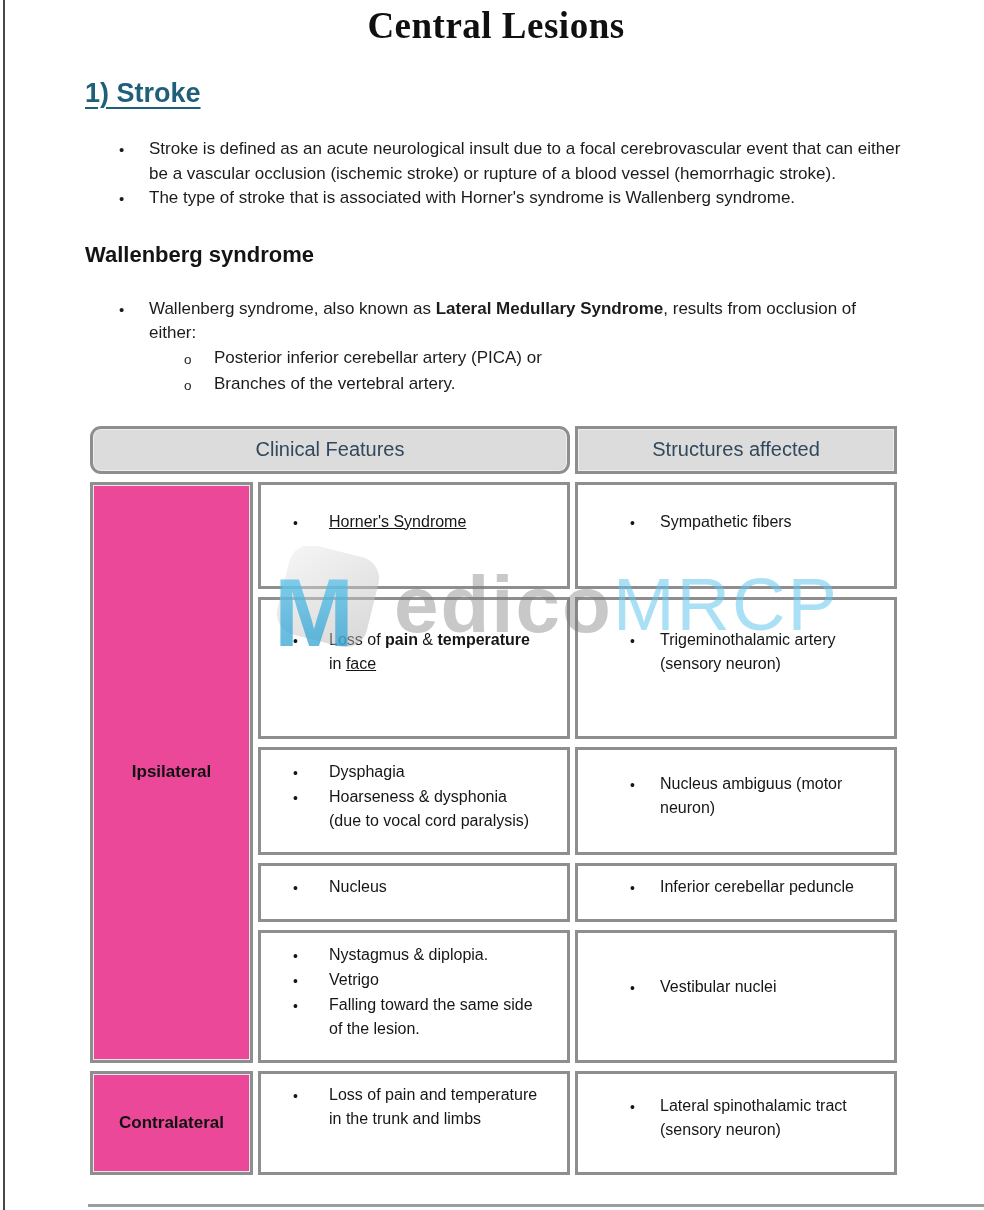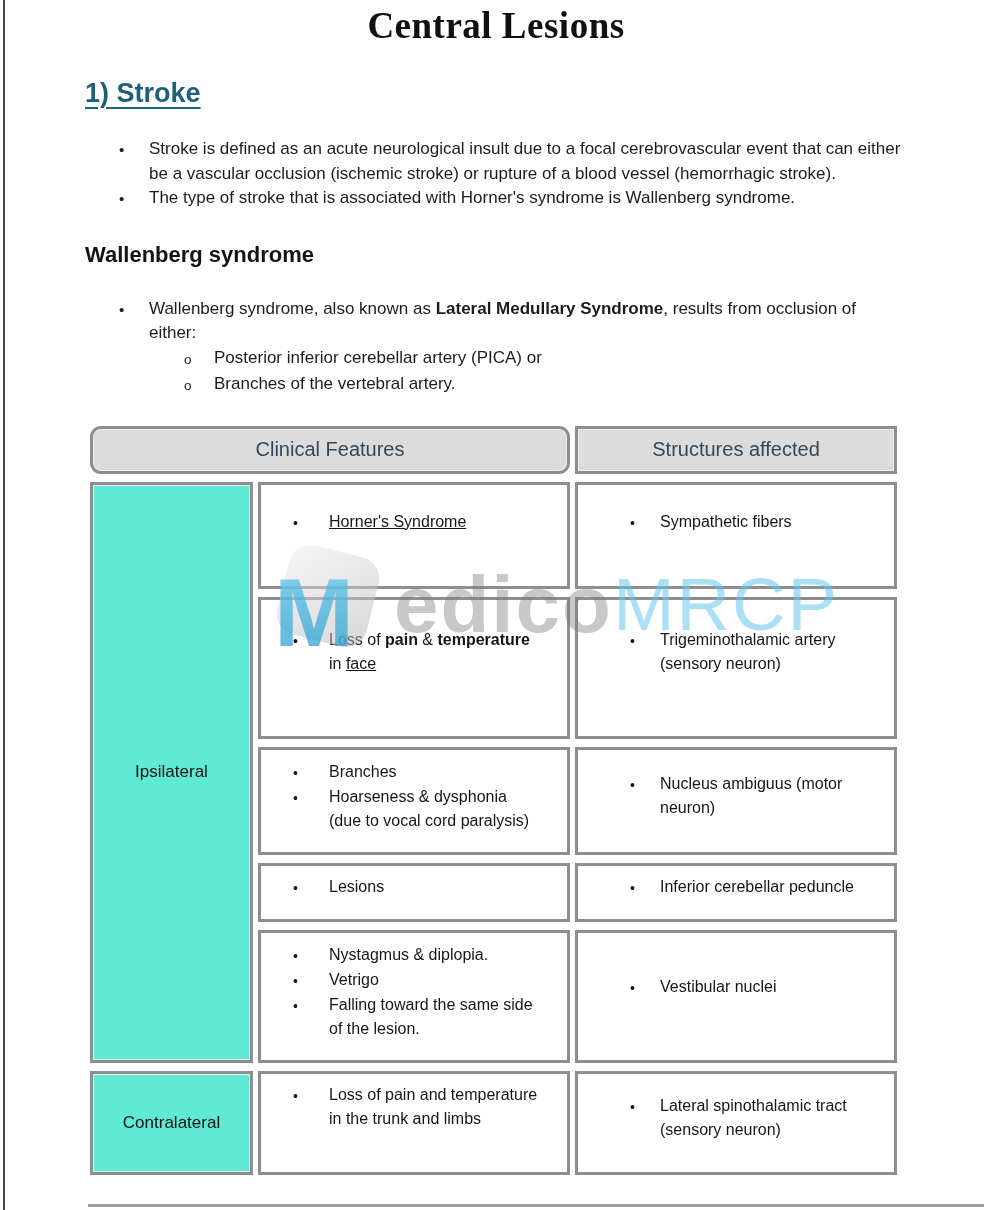--- a/index.html
+++ b/index.html
@@ -42,22 +42,22 @@
     column-gap:5px;row-gap:8px;
   }
   .cell{border:3px solid #8e8e8e;background:#ffffff;box-sizing:border-box;}
   .cell.hdr{
     background:#dcdcdc;display:flex;align-items:center;justify-content:center;
     font-size:20px;color:#31485c;box-shadow:inset 0 0 0 1px #eeeeee;
   }
   .hdr-clinical{grid-column:1/3;grid-row:1;border-radius:11px;}
   .hdr-structures{grid-column:3;grid-row:1;}
   .cell.lbl{
-    background:#5eead4;display:flex;align-items:center;justify-content:center;
-    font-weight:normal;font-size:17px;color:#111;box-shadow:inset 0 0 0 1px #e9e9e9;
+    background:#ec4899;display:flex;align-items:center;justify-content:center;
+    font-weight:bold;font-size:17px;color:#111;box-shadow:inset 0 0 0 1px #e9e9e9;
   }
   .lbl-ipsi{grid-column:1;grid-row:2/7;}
   .lbl-contra{grid-column:1;grid-row:7;}
   .c{grid-column:2;padding:0 8px 0 32px;}
   .s{grid-column:3;padding:0 8px 0 52px;}
   .r2{grid-row:2}.r3{grid-row:3}.r4{grid-row:4}.r5{grid-row:5}.r6{grid-row:6}.r7{grid-row:7}
 
   ul.cl{list-style:none;margin:0;padding:0;}
   ul.cl li{display:flex;align-items:flex-start;line-height:24px;font-size:16px;color:#161616;}
   ul.cl .dot{flex:0 0 36px;font-size:14px;padding-top:1px;}
@@ -165,42 +165,42 @@
               <span class="dot">•</span>
               <span class="txt">Trigeminothalamic artery (sensory neuron)</span>
             </li>
           </ul>
       </div>
 
       <div class="cell c r4 c-bulbar">
         <ul class="cl">
           <li>
               <span class="dot">•</span>
-              <span class="txt">Branches</span>
+              <span class="txt">Dysphagia</span>
             </li>
           <li>
               <span class="dot">•</span>
               <span class="txt">Hoarseness &amp; dysphonia (due to vocal cord paralysis)</span>
             </li>
         </ul>
       </div>
       <div class="cell s r4 s-bulbar">
         <ul class="cl">
             <li>
               <span class="dot">•</span>
               <span class="txt">Nucleus ambiguus (motor neuron)</span>
             </li>
           </ul>
       </div>
 
       <div class="cell c r5 c-ataxia">
         <ul class="cl">
             <li>
               <span class="dot">•</span>
-              <span class="txt">Lesions</span>
+              <span class="txt">Nucleus</span>
             </li>
           </ul>
       </div>
       <div class="cell s r5 s-ataxia">
         <ul class="cl">
             <li>
               <span class="dot">•</span>
               <span class="txt">Inferior cerebellar peduncle</span>
             </li>
           </ul>

